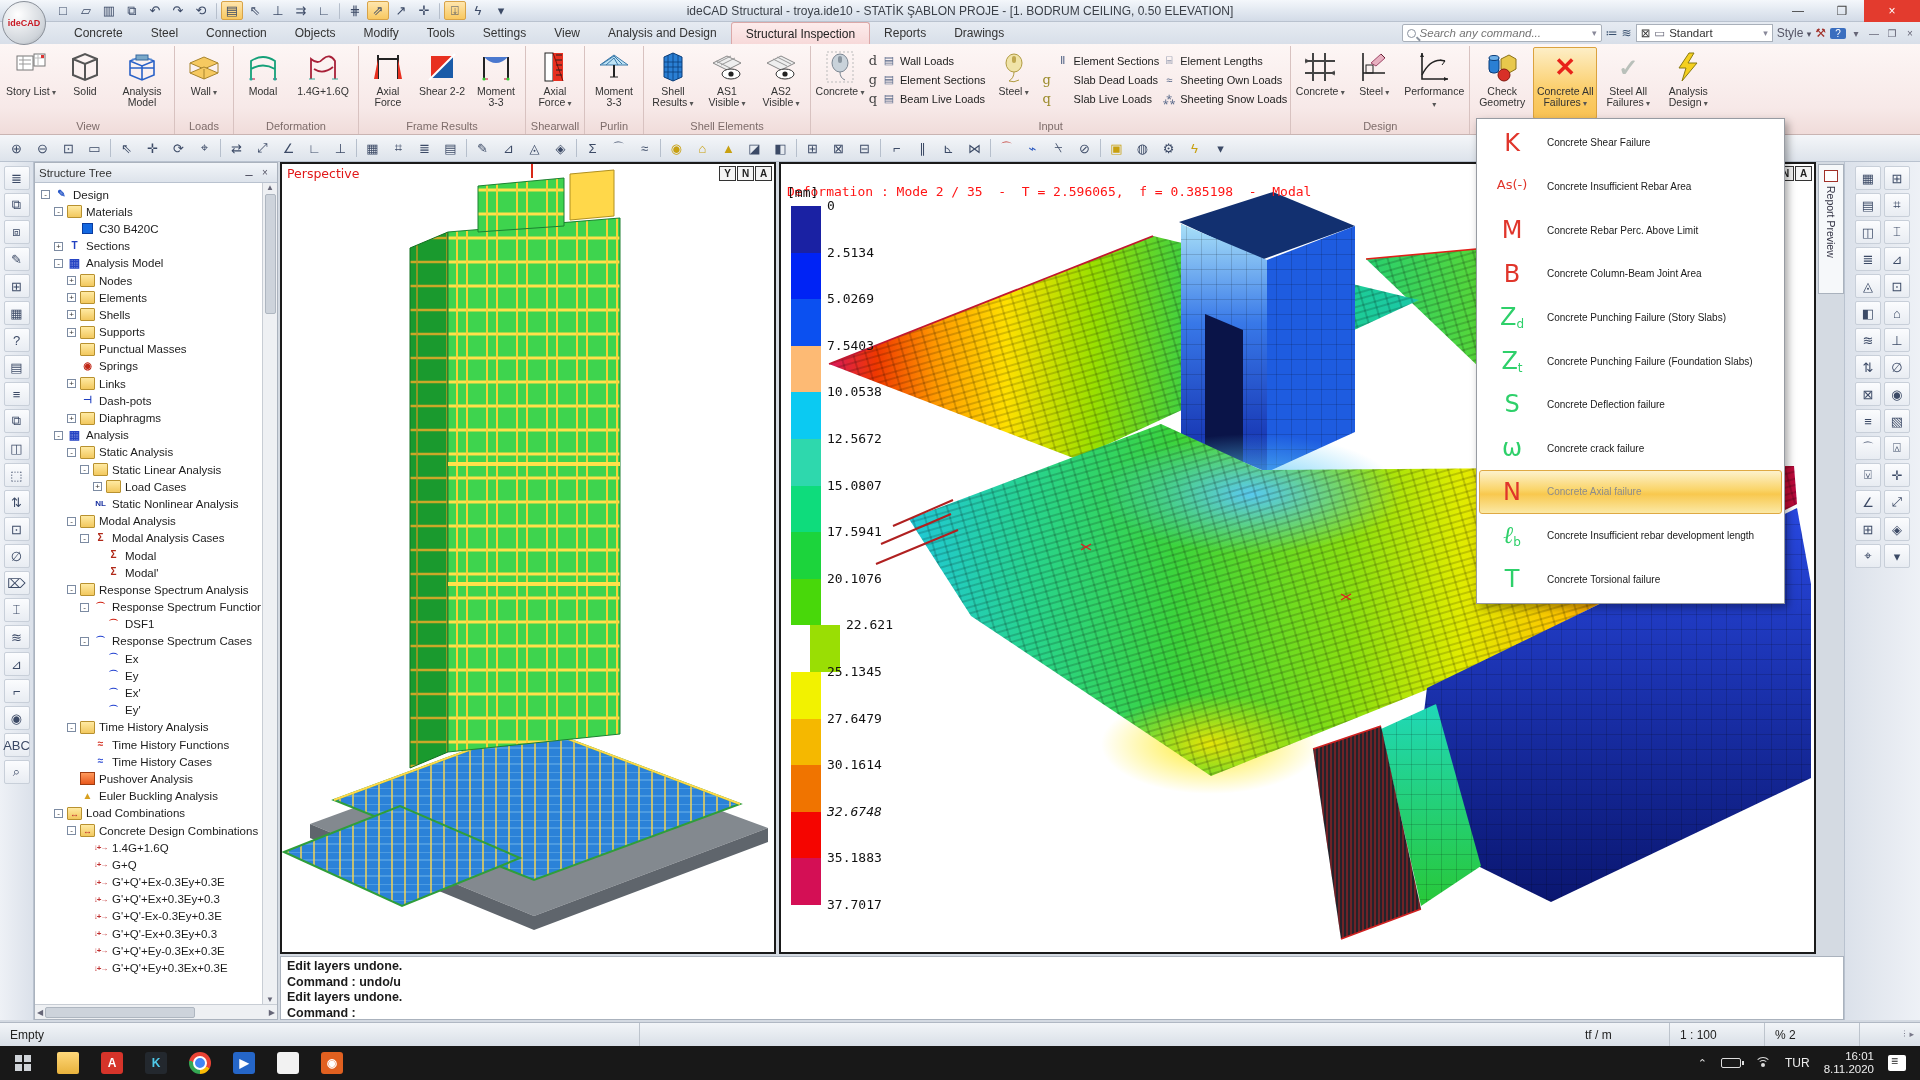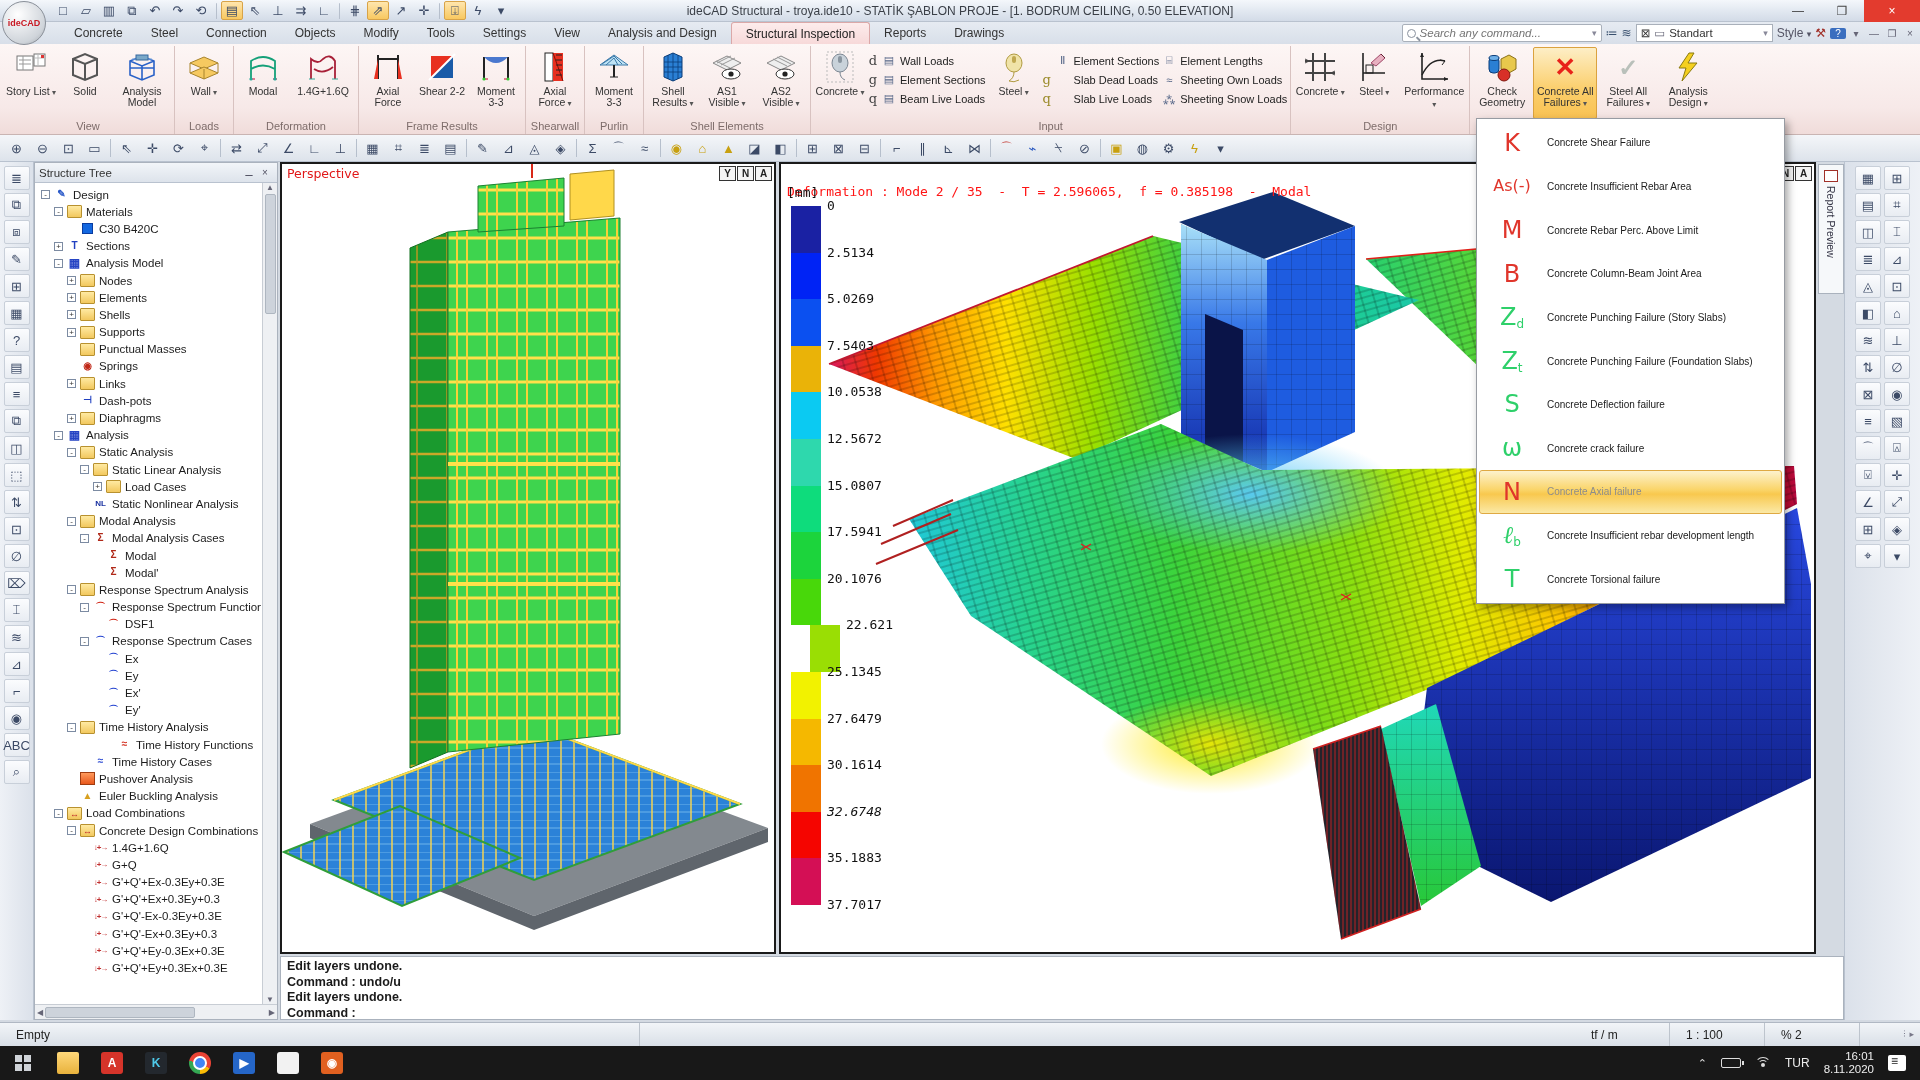--- a/index.html
+++ b/index.html
@@ -102,31 +102,31 @@
 #legend{position:absolute;left:10px;top:42px;z-index:4;width:120px}
 .band{width:30px;height:46.6px;position:relative}
 .band .bv{position:absolute;left:36px;top:-8px;font-size:13px;font-family:"DejaVu Sans Mono",monospace;color:#111;white-space:nowrap}
 #legend-last{position:relative;left:36px;top:-8px;font-size:13px;font-family:"DejaVu Sans Mono",monospace;color:#111}
 
 #ddmenu{position:absolute;left:1476px;top:118px;width:309px;height:486px;background:#fff;border:1px solid #979ba2;box-shadow:3px 4px 8px rgba(0,0,0,.35);z-index:50;padding:2px;display:flex;flex-direction:column}
 .mitem{flex:1;display:flex;align-items:center;gap:6px;padding:0 3px;border:1px solid transparent;border-radius:3px}
 .mitem.hl{background:linear-gradient(#fdf2cd,#fad468 45%,#f8c84e 55%,#fbe9a6);border:1px solid #dfa943}
 .mkey{width:58px;text-align:center;flex:none;font-family:"DejaVu Sans",sans-serif}
 .mkey .kmain{font-size:24px;font-weight:400}
-.mkey.small .kmain{font-size:16px}
+.mkey.small .kmain{font-size:13px}
 .mkey.script .kmain{font-style:italic;font-family:"DejaVu Serif",serif}
 .mkey sub{font-size:12px}
 .mkey.red{color:#e0352b}.mkey.green{color:#2ed06a}
 .mlabel{font-size:10px;color:#1a1a1a}
 .mitem.hl .mlabel{color:#8c8c8c}
 
 #cmdwin{position:absolute;left:280px;top:956px;width:1564px;height:64px;background:#fff;border:1px solid #aab2bd;padding:2px 6px;font-size:12.5px;color:#1a1a1a;font-weight:bold;line-height:15.5px}
 
 #statusbar{position:absolute;left:0;top:1022px;width:1920px;height:24px;background:linear-gradient(#f2f5f8,#d9dfe7);border-top:1px solid #b0b8c3;display:flex;align-items:center;font-size:12px;color:#222}
-.scell{padding:0 16px;height:100%;display:flex;align-items:center;border-right:1px solid #bdc4cd}
+.scell{padding:0 10px;height:100%;display:flex;align-items:center;border-right:1px solid #bdc4cd}
 #scell-left{width:640px}
 #scell-fill{flex:1;border-right:1px solid #bdc4cd}
 .scell.rt{width:95px;justify-content:flex-start}
 #sgrip{width:60px;display:flex;justify-content:flex-end;gap:4px;color:#778;font-size:9px;padding-right:6px}
 
 #taskbar{position:absolute;left:0;top:1046px;width:1920px;height:34px;background:#181818;display:flex;align-items:center;color:#eee}
 #startbtn{width:46px;height:34px;display:flex;align-items:center;justify-content:center}
 .winlogo{width:16px;height:16px;display:grid;grid-template-columns:7px 7px;grid-template-rows:7px 7px;gap:2px}
 .winlogo i{background:#cfd3d8}
 .appbtn{width:44px;height:34px;display:flex;align-items:center;justify-content:center;position:relative}
@@ -841,21 +841,21 @@
           <span class="tic specb"></span>
           <span>Ey'</span>
         </div>
 
         <div class="trow" style="padding-left: 32px;">
           <span class="exp">-</span>
           <span class="tic folder"></span>
           <span>Time History Analysis</span>
         </div>
 
-        <div class="trow" style="padding-left: 69px;">
+        <div class="trow" style="padding-left: 45px;">
           <span class="exp"></span>
           <span class="tic histr"></span>
           <span>Time History Functions</span>
         </div>
 
         <div class="trow" style="padding-left: 45px;">
           <span class="exp"></span>
           <span class="tic histb"></span>
           <span>Time History Cases</span>
         </div>
@@ -1002,21 +1002,21 @@
         </div>
 
         <div class="band" style="background: rgb(0, 35, 245);">
           <span class="bv">2.5134</span>
         </div>
 
         <div class="band" style="background: rgb(11, 80, 240);">
           <span class="bv">5.0269</span>
         </div>
 
-        <div class="band" style="background: #eab308;">
+        <div class="band" style="background: #fdba74;">
           <span class="bv">7.5403</span>
         </div>
 
         <div class="band" style="background: rgb(11, 202, 242);">
           <span class="bv">10.0538</span>
         </div>
 
         <div class="band" style="background: rgb(46, 216, 173);">
           <span class="bv">12.5672</span>
         </div>

